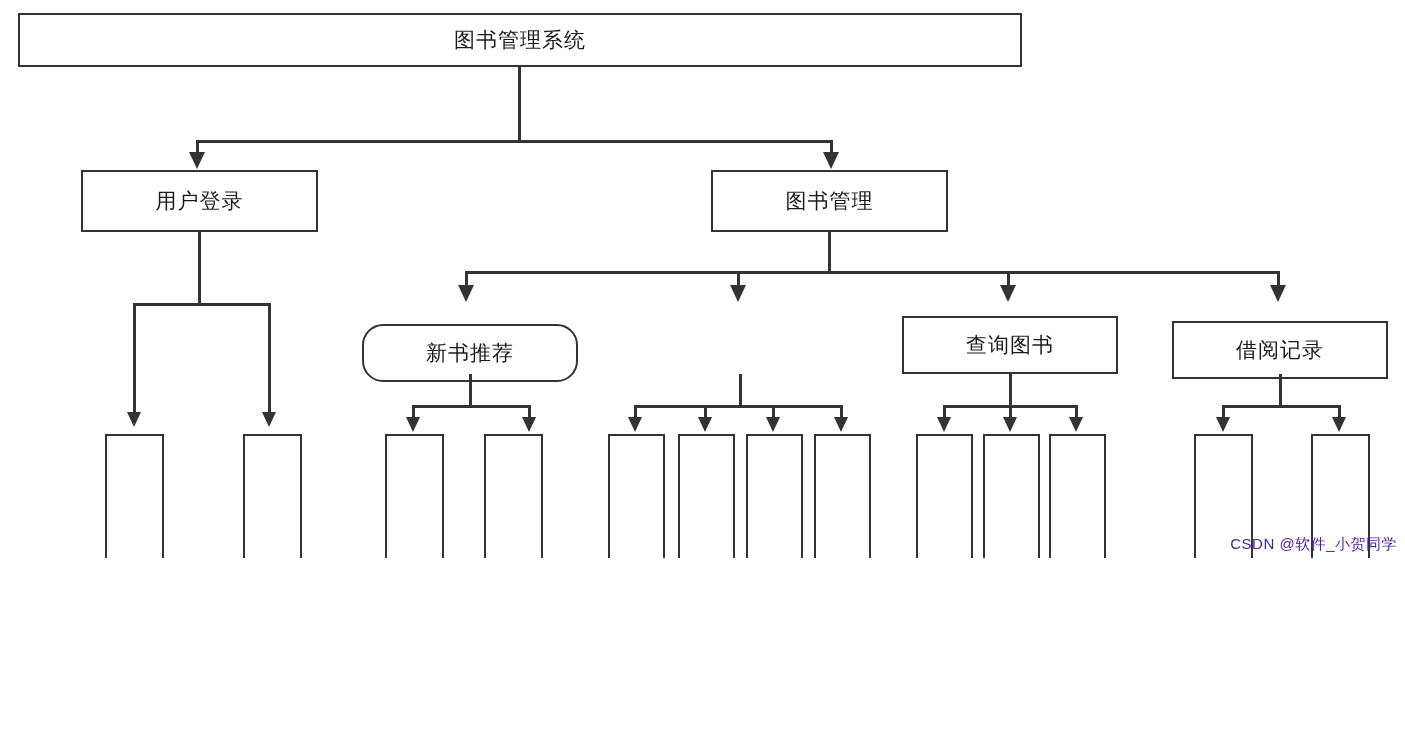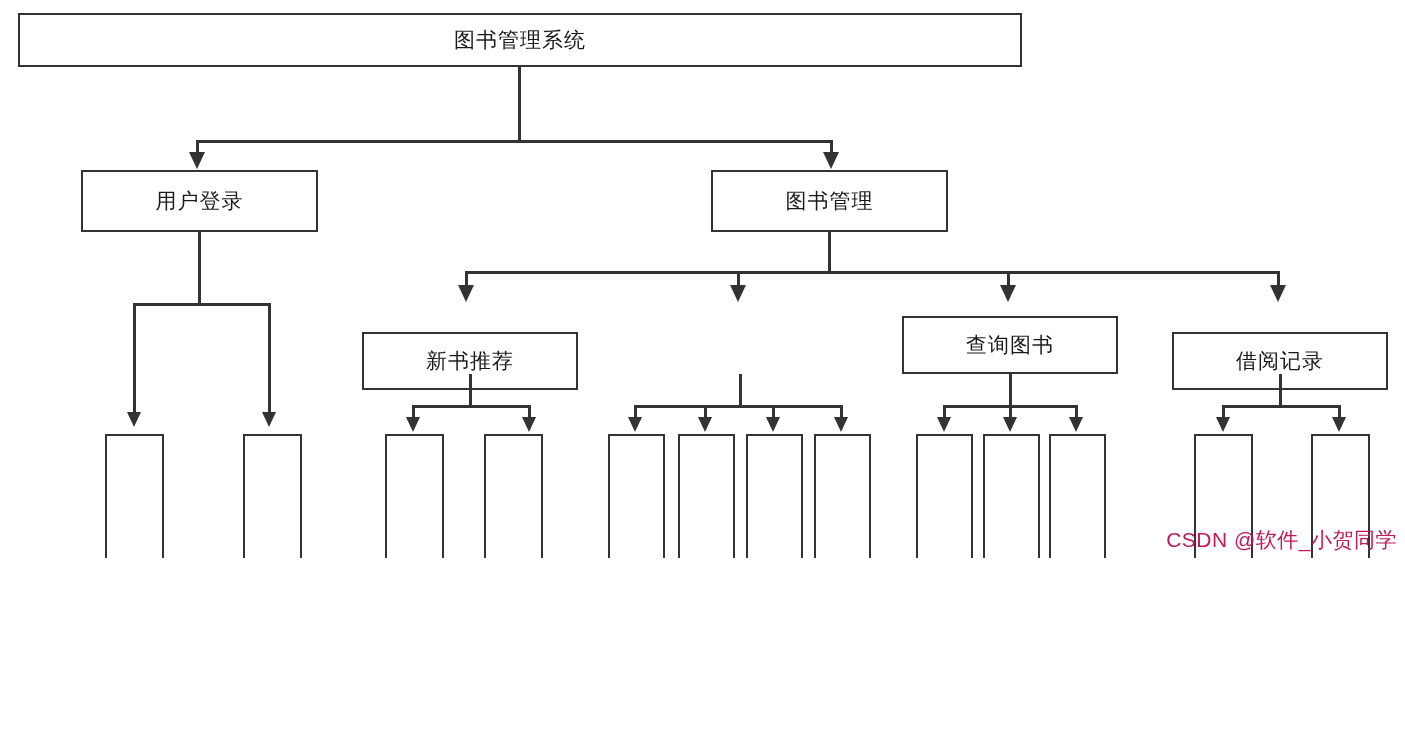--- a/index.html
+++ b/index.html
@@ -73,22 +73,22 @@
   .arrow.small {
     border-left-width: 7px;
     border-right-width: 7px;
     border-top-width: 15px;
   }
   
   #watermark {
     position: absolute;
     right: 8px;
     bottom: 4px;
-    font-size: 21px;
-    color: #be185d;
+    font-size: 15px;
+    color: #4c1d95;
     letter-spacing: 0.5px;
     white-space: nowrap;
     font-family: "Liberation Sans", "DejaVu Sans", sans-serif;
   }
 </style>
 </head>
 <body>
 
 <div id="canvas">
 
@@ -123,26 +123,26 @@
 
   <div class="vline" style="left:737px; top:271px; height:18px;"></div>
   <div class="arrow" style="left:730px; top:285px;"></div>
 
   <div class="vline" style="left:1007px; top:271px; height:18px;"></div>
   <div class="arrow" style="left:1000px; top:285px;"></div>
 
   <div class="vline" style="left:1277px; top:271px; height:18px;"></div>
   <div class="arrow" style="left:1270px; top:285px;"></div>
 
-  <div class="node horiz" style="left:362px; top:332px; width:216px; height:58px;">新书推荐</div>
+  <div class="node horiz" style="left:362px; top:324px; width:216px; height:58px;border-radius:21px;">新书推荐</div>
 
 
   <div class="node horiz" style="left:902px; top:316px; width:216px; height:58px;">查询图书</div>
 
-  <div class="node horiz" style="left:1172px; top:332px; width:216px; height:58px;">借阅记录</div>
+  <div class="node horiz" style="left:1172px; top:321px; width:216px; height:58px;">借阅记录</div>
 
   <div class="vline" style="left:469px; top:374px; height:34px;"></div>
   <div class="hline" style="left:412px; top:405px; width:118px;"></div>
   <div class="vline" style="left:412px; top:405px; height:16px;"></div>
   <div class="arrow small" style="left:406px; top:417px;"></div>
   <div class="vline" style="left:528px; top:405px; height:16px;"></div>
   <div class="arrow small" style="left:522px; top:417px;"></div>
 
   <div class="vline" style="left:739px; top:374px; height:34px;"></div>
   <div class="hline" style="left:634px; top:405px; width:208px;"></div>

